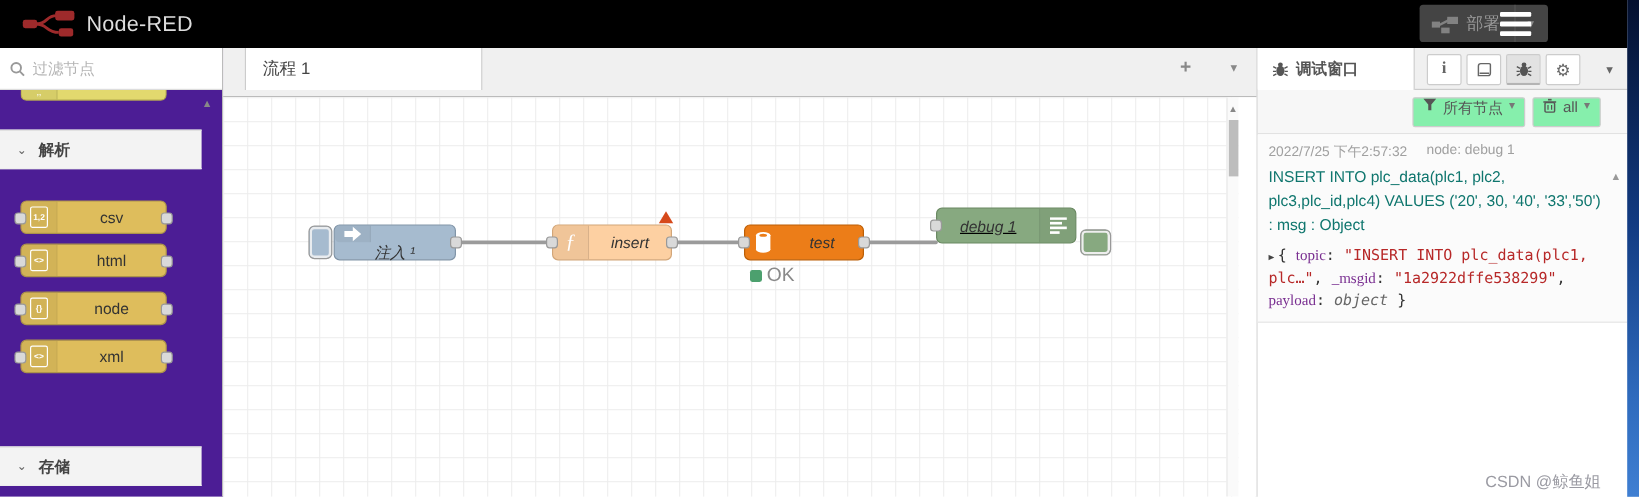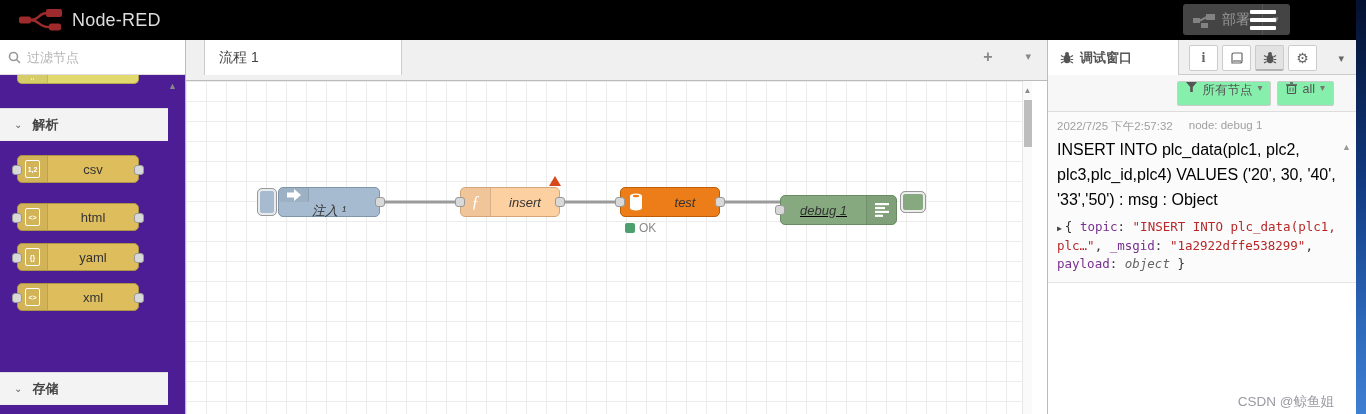--- a/index.html
+++ b/index.html
@@ -82,33 +82,33 @@
   .flow-node { position:absolute; height:30px; border-radius:5px; display:flex; cursor:move; }
   .flow-node .n-icon { width:30px; height:100%; display:flex; align-items:center; justify-content:center;
      background:rgba(0,0,0,.05); border-radius:4px 0 0 4px; }
   .flow-node .n-icon.sep-r { border-right:1px solid rgba(0,0,0,.1); }
   .flow-node .n-icon.right-side { border-radius:0 4px 4px 0; border-left:1px solid rgba(0,0,0,.1); }
   .flow-node .n-label { flex:1; display:flex; align-items:center; justify-content:center;
      font-size:13px; font-style:italic; color:#333; white-space:nowrap; padding:0 6px; }
   #node-inject  { left:92px;  top:106px; width:102px; background:#a6bbcf; border:1px solid #8195a8;flex-direction:column; }
   #node-function{ left:274px; top:106px; width:100px; background:#fdd0a2; border:1px solid #d2a679; }
   #node-mysql   { left:434px; top:106px; width:100px; background:#ec7d18; border:1px solid #bc5f06; }
-  #node-debug   { left:594px; top:114px; width:117px; background:#87a980; border:1px solid #6b8a63;text-decoration:underline; }
+  #node-debug   { left:594px; top:92px; width:117px; background:#87a980; border:1px solid #6b8a63;text-decoration:underline; }
   #node-mysql .n-icon { background:transparent; }
   .node-button { position:absolute; width:20px; height:28px; border:1px solid #999; border-radius:5px;
      cursor:pointer; }
   #inject-button { left:71px; top:107px; background:#a6bbcf; box-shadow:inset 0 0 0 2px #e9ecef; }
   #debug-toggle-button { left:714px; top:110px; width:26px; height:22px; background:#87a980;
      box-shadow:inset 0 0 0 2px #eee; }
   #changed-triangle { position:absolute; left:363px; top:95px; width:0; height:0;
      border-left:6px solid transparent; border-right:6px solid transparent;
      border-bottom:10px solid #d6491b; }
   #mysql-status { position:absolute; left:439px; top:140px; display:flex; align-items:center; }
   #mysql-status .status-dot { width:10px; height:10px; border-radius:2px; background:#4ca06e; }
-  #mysql-status .status-text { margin-left:4px; font-size:12px; color:#8a8a8a; }
+  #mysql-status .status-text { margin-left:4px; font-size:16px; color:#8a8a8a; }
   .fn-glyph { color:#fff; font-size:17px; font-style:italic; font-family:"Liberation Serif",serif; }
 
   
   #sidebar { width:309px; border-left:1px solid #bbb; display:flex; flex-direction:column; background:#fff; }
   #sidebar-tabs { height:35px; background:#f0f0f0; border-bottom:1px solid #ccc; position:relative; }
   #debug-tab { position:absolute; left:0; top:0; width:131px; height:35px; background:#fff;
      border-right:1px solid #ccc; display:flex; align-items:center; padding-left:12px;
      font-size:13px; font-weight:bold; color:#555; cursor:pointer; }
   #debug-tab svg { margin-right:6px; }
   .mini-btn { position:absolute; top:5px; width:29px; height:26px; background:#fff;
@@ -120,25 +120,25 @@
   #sidebar-caret { position:absolute; right:12px; top:12px; font-size:11px; color:#666; cursor:pointer; }
   #filter-row { height:37px; background:#f7f7f7; border-bottom:1px solid #ddd;
      display:flex; align-items:center; justify-content:flex-end; padding-right:22px; gap:6px; }
   .filter-btn { height:25px; background:#86efac; border:1px solid #ccc; border-radius:2px;
      display:flex; padding:0 8px; font-size:12.5px; color:#555; cursor:pointer; gap:5px; }
   .filter-btn .caret { font-size:10px; color:#777; }
   #messages { position:relative; flex:1; background:#fff; overflow:hidden; }
   .msg-scroll-up { position:absolute; top:30px; right:5px; font-size:9px; color:#999; }
   #debug-message { background:#fbfbfb; border-bottom:1px solid #e5e5e5; padding:7px 16px 9px 9px; }
   .msg-meta { font-size:11.5px; color:#a0a0a0; display:flex; gap:16px; }
-  .msg-topic { margin-top:4px; font-size:16px; line-height:1.55; color:#000000; word-wrap:break-word; }
+  .msg-topic { margin-top:4px; font-size:13px; line-height:1.55; color:#0f766e; word-wrap:break-word; }
   .msg-payload { margin-top:6px; font-family:"DejaVu Sans Mono",monospace; font-size:12.5px;
      line-height:1.45; color:#333; word-wrap:break-word; }
   .msg-payload .expander { font-size:8px; color:#444; cursor:pointer; margin-right:3px; }
-  .j-key { color:#792e90; }
+  .j-key { color:#792e90;font-family:Liberation Serif, serif; }
   .j-string { color:#b72828; }
   .j-meta { color:#666; font-style:italic; }
   #watermark { position:absolute; right:22px; bottom:3px; font-size:13.5px; color:#9a9aa2; }
 </style>
 </head>
 <body>
 
 <div id="app">
 
   <div id="header">
@@ -186,21 +186,21 @@
         <div id="partial-node">
           <div class="p-icon">‚‚</div>
         </div>
         <span class="palette-scroll-up">▲</span>
 
         <div class="category-header" style="top:33px;">
           <span class="chev">⌄</span>
           <span>解析</span>
         </div>
 
-        <div class="palette-node" style="top:80px;">
+        <div class="palette-node" style="top:92px;">
           <span class="port left"></span>
           <div class="p-icon">
             <span class="page-icon">
                 <span>1,2</span>
               </span>
           </div>
           <div class="p-label">csv</div>
           <span class="port right"></span>
         </div>
 
@@ -215,21 +215,21 @@
           <span class="port right"></span>
         </div>
 
         <div class="palette-node" style="top:168px;">
           <span class="port left"></span>
           <div class="p-icon">
             <span class="page-icon">
                 <span>{}</span>
               </span>
           </div>
-          <div class="p-label">yaml</div>
+          <div class="p-label">node</div>
           <span class="port right"></span>
         </div>
 
         <div class="palette-node" style="top:208px;text-align:right;">
           <span class="port left"></span>
           <div class="p-icon">
             <span class="page-icon">
                 <span>&lt;&gt;</span>
               </span>
           </div>

